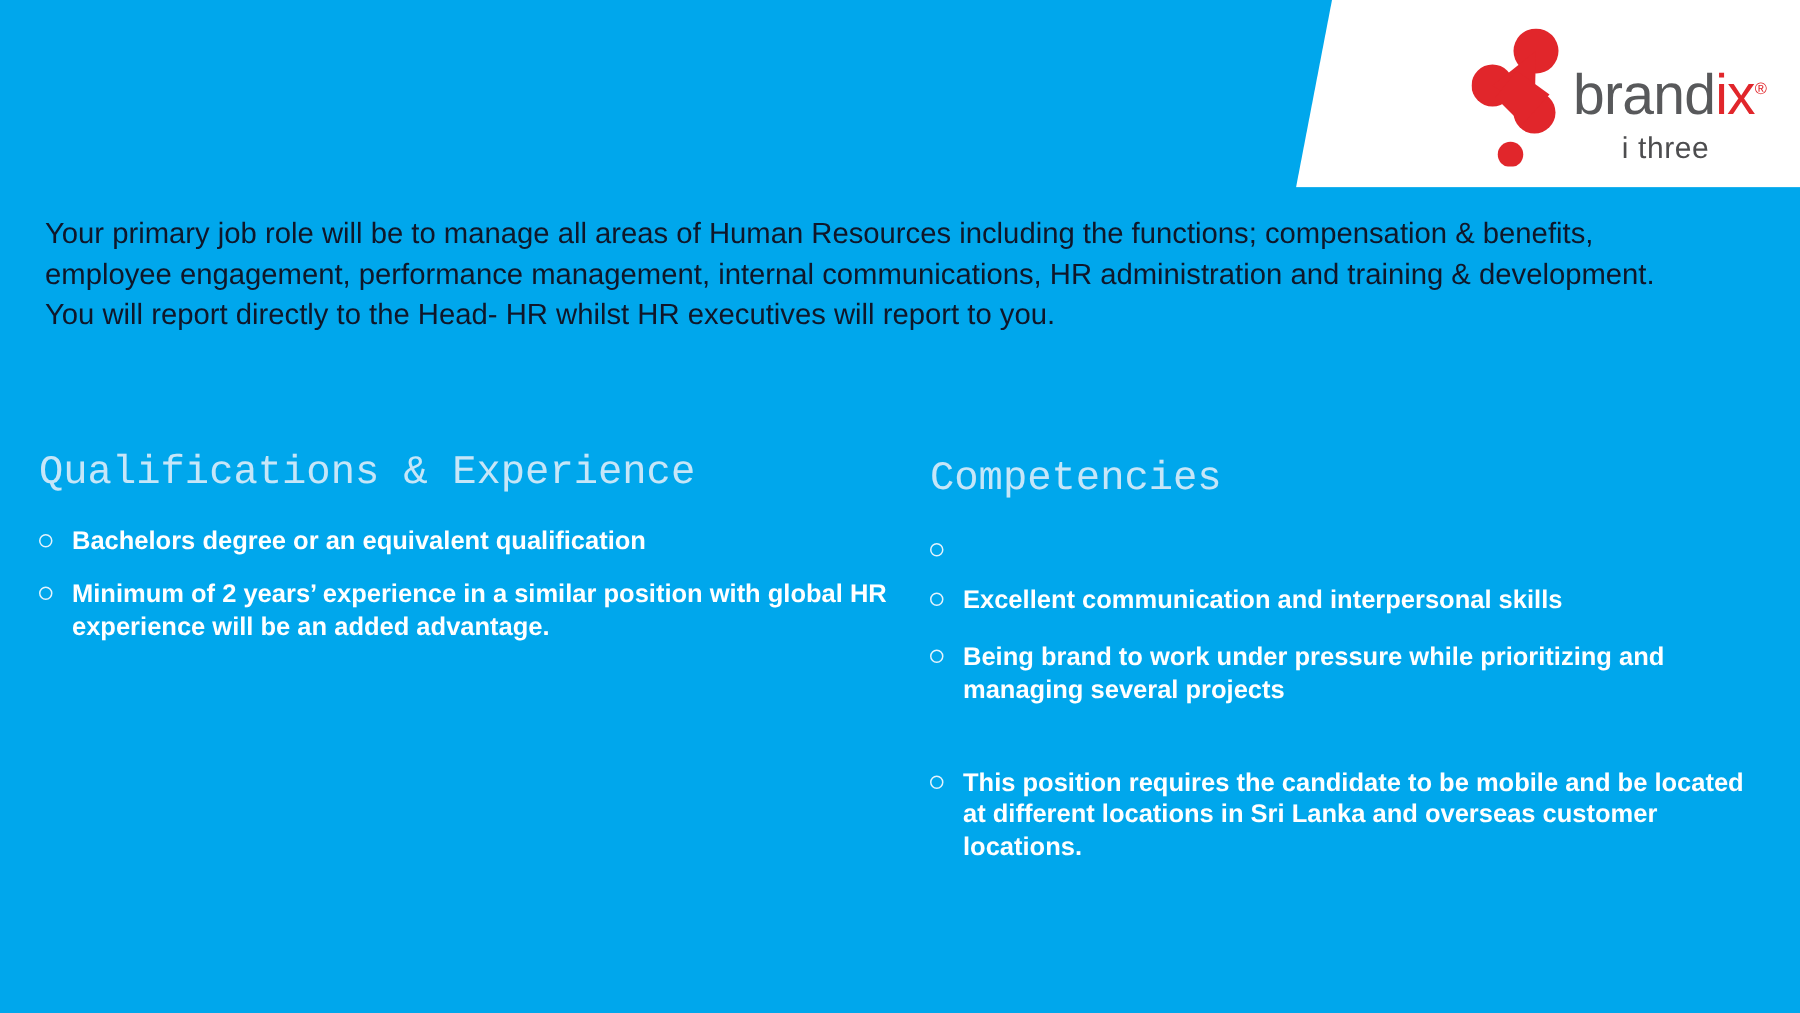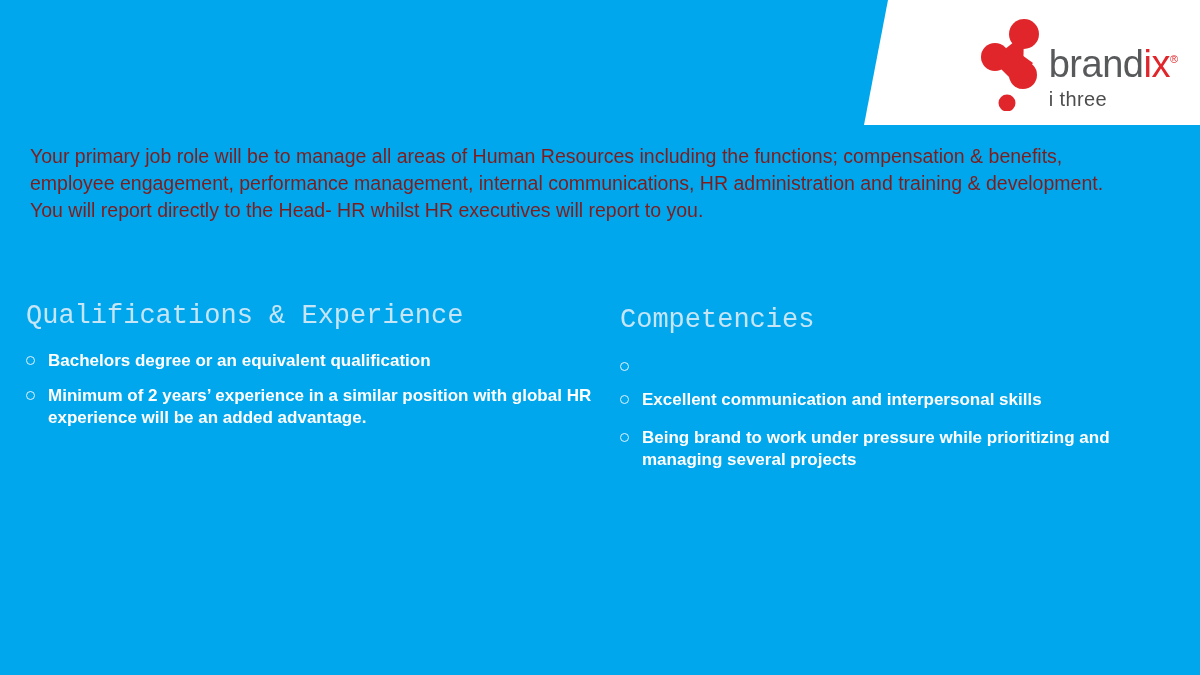--- a/index.html
+++ b/index.html
@@ -48,21 +48,21 @@
   .logo-mark {
     width: 62px;
     height: 92px;
     flex: none;
     margin-top: 2px;
   }
 
   .logo-text-block {
     display: flex;
     flex-direction: column;
-    align-items: flex-start;
+    align-items: center;
     margin-top: 28px;
   }
 
   .wordmark {
     font-family: "Liberation Sans", sans-serif;
     font-size: 38px;
     letter-spacing: -0.5px;
     line-height: 1;
     color: #58595B;
     white-space: nowrap;
@@ -99,21 +99,21 @@
   }
 
   
   .intro {
     position: absolute;
     left: 30px;
     top: 143px;
     width: 1110px;
     font-size: 19.5px;
     font-weight: 400;
-    color: #7f1d1d;
+    color: #0f172a;
     line-height: 1.38;
   }
 
   
   .col {
     position: absolute;
     top: 300px;
   }
   .col-left  { left: 26px;  width: 570px; }
   .col-right { left: 620px; width: 560px; }
@@ -214,16 +214,20 @@
         <span class="bullet-marker"><span class="ring"></span></span>
       </li>
       <li class="bullet">
         <span class="bullet-marker"><span class="ring"></span></span>
         <span class="bullet-text">Excellent communication and interpersonal skills</span>
       </li>
       <li class="bullet">
         <span class="bullet-marker"><span class="ring"></span></span>
         <span class="bullet-text">Being brand to work under pressure while prioritizing and managing several projects</span>
       </li>
+      <li class="bullet spaced-above">
+        <span class="bullet-marker"><span class="ring"></span></span>
+        <span class="bullet-text">This position requires the candidate to be mobile and be located at different locations in Sri Lanka and overseas customer locations.</span>
+      </li>
     </ul>
   </div>
 
 </div>
 
 </body></html>

